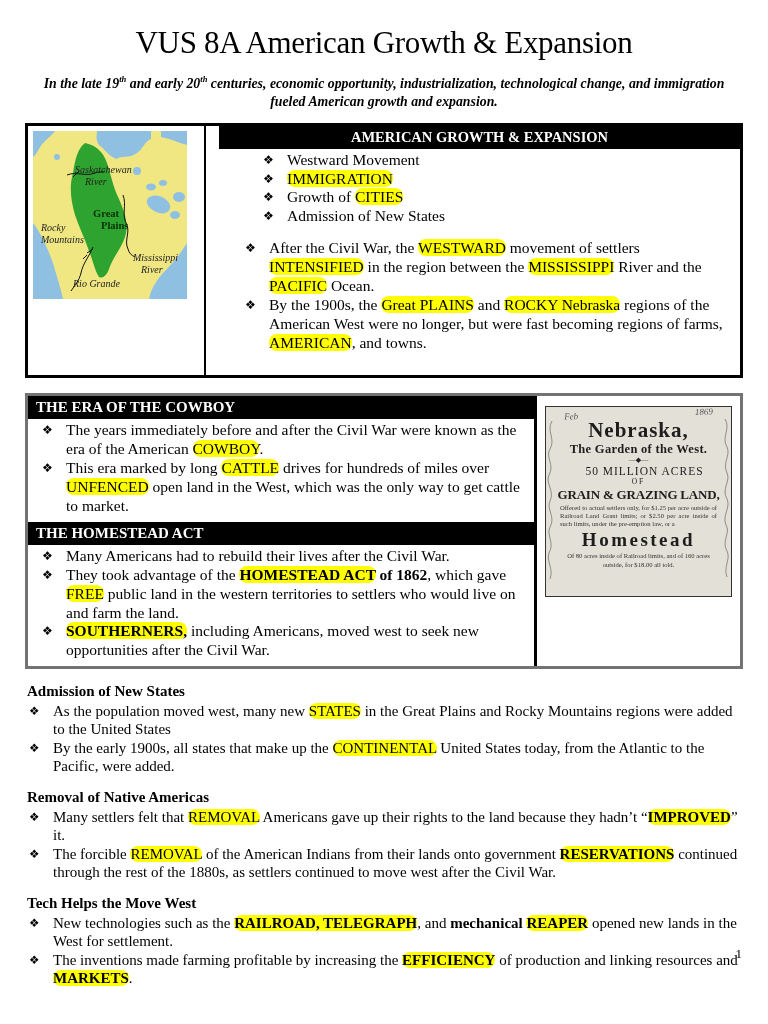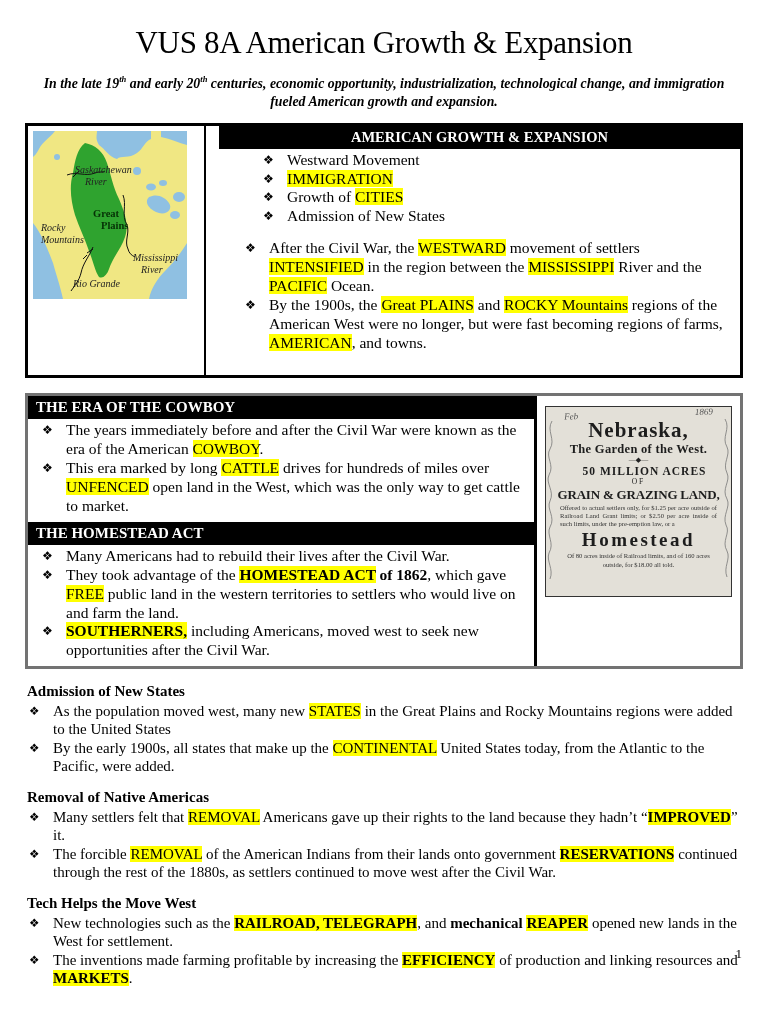--- a/index.html
+++ b/index.html
@@ -2,21 +2,21 @@
 <html><head>
 <meta charset="utf-8">
 <title>VUS 8A American Growth &amp; Expansion</title>
 <style>
   html,body{margin:0;padding:0;}
   body{
     width:768px;height:1024px;position:relative;background:#ffffff;
     font-family:"Liberation Serif","DejaVu Serif",serif;color:#000;
     overflow:hidden;
   }
-  .hl{background:#ffff00;}
+  .hl{background:#ffff00;border-radius:8px;}
   .b{font-weight:bold;}
   .sup{vertical-align:super;font-size:0.62em;}
 
   
   .doc-title{
     text-align:center;margin-top:26px;font-size:31px;letter-spacing:-0.3px;
     line-height:1.1;
   }
   .doc-subtitle{
     width:700px;margin:14px auto 0;text-align:center;font-style:italic;
@@ -74,21 +74,21 @@
     position:relative;height:187px;border:1px solid #333;background:#e3e0d8;
     overflow:hidden;text-align:center;color:#1d1d1d;padding-top:2px;
   }
   .ad-hand{
     display:flex;justify-content:space-between;padding:0 18px;
     font-style:italic;color:#555;font-size:9px;transform:rotate(-2deg);
   }
   .ad-nebraska{font-size:21px;font-weight:bold;letter-spacing:1px;line-height:1.05;}
   .ad-garden{font-size:12.5px;font-weight:bold;letter-spacing:0.3px;margin-top:1px;}
   .ad-divider{font-size:7px;line-height:6px;color:#222;}
-  .ad-acres{font-size:11.5px;font-weight:bold;letter-spacing:1px;margin-top:2px;padding-left:12px;}
+  .ad-acres{font-size:11.5px;font-weight:normal;letter-spacing:1px;margin-top:2px;padding-left:12px;}
   .ad-of{font-size:7.5px;letter-spacing:2px;}
   .ad-grain{font-size:13px;font-weight:bold;letter-spacing:-0.2px;margin-top:1px;}
   .ad-small{
     font-size:6.6px;line-height:1.25;text-align:justify;padding:1px 14px 0;
     color:#333;
   }
   .ad-homestead{font-size:19px;font-weight:bold;letter-spacing:2.5px;margin-top:1px;}
   .ad-small2{font-size:6.6px;line-height:1.25;text-align:center;padding:1px 16px 0;color:#333;}
   .scribble{position:absolute;top:8px;pointer-events:none;}
   .scribble.left{left:-2px;}
@@ -174,21 +174,21 @@
         <span class="tx"><span>Admission of New States</span></span>
       </div>
     </div>
     <div class="t1-body2">
       <div class="bullet">
         <span class="mk">❖</span>
         <span class="tx"><span>After the Civil War, the </span><span class="hl">WESTWARD</span><span> movement of settlers </span><span class="hl">INTENSIFIED</span><span> in the region between the </span><span class="hl">MISSISSIPPI</span><span> River and the </span><span class="hl">PACIFIC</span><span> Ocean.</span></span>
       </div>
       <div class="bullet">
         <span class="mk">❖</span>
-        <span class="tx"><span>By the 1900s, the </span><span class="hl">Great PLAINS</span><span> and </span><span class="hl">ROCKY Mountains</span><span> regions of the American West were no longer, but were fast becoming regions of farms, </span><span class="hl">AMERICAN</span><span>, and towns.</span></span>
+        <span class="tx"><span>By the 1900s, the </span><span class="hl">Great PLAINS</span><span> and </span><span class="hl">ROCKY Nebraska</span><span> regions of the American West were no longer, but were fast becoming regions of farms, </span><span class="hl">AMERICAN</span><span>, and towns.</span></span>
       </div>
     </div>
   </div>
 </div>
 
 <div class="table2">
   <div class="t2-left">
     <div class="black-bar-left">THE ERA OF THE COWBOY</div>
     <div class="t2-body">
       <div class="bullet">

